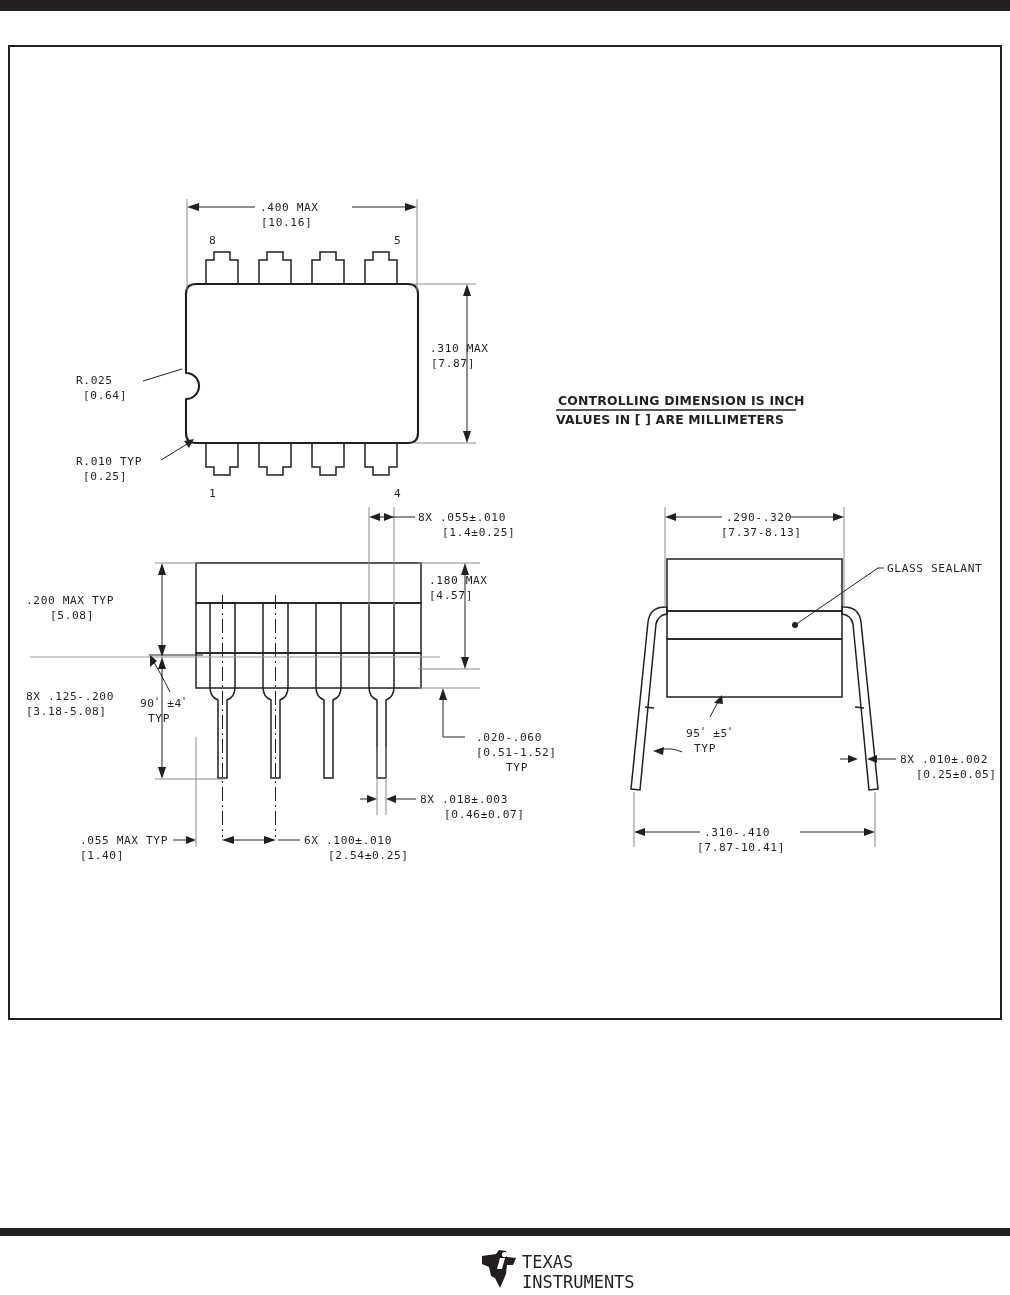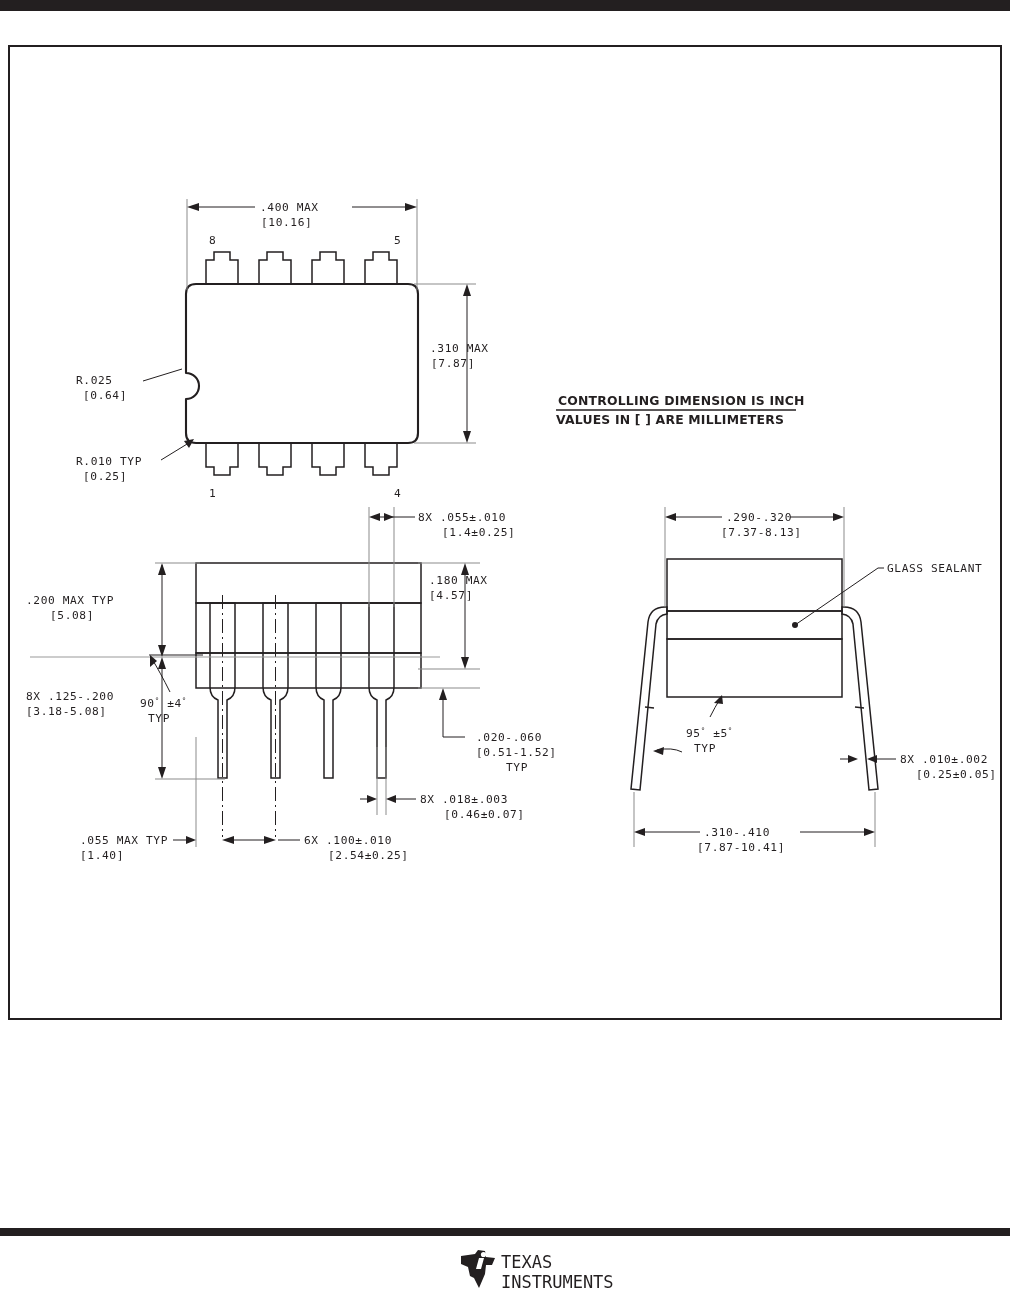--- a/index.html
+++ b/index.html
@@ -3,21 +3,21 @@
 <meta charset="utf-8">
 <style>
   html,body{margin:0;padding:0;background:#ffffff;}
   body{width:1010px;height:1295px;position:relative;
        font-family:"DejaVu Sans Mono","Liberation Mono",monospace;}
   .topbar{position:absolute;left:0;top:0;width:1010px;height:11px;background:#231f20;}
   .botrule{position:absolute;left:0;top:1228px;width:1010px;height:8px;background:#231f20;}
   .drawbox{position:absolute;left:8px;top:45px;width:994px;height:975px;
            border:2px solid #231f20;box-sizing:border-box;background:#fff;}
   #dwg{position:absolute;left:0;top:0;}
-  .ti{position:absolute;left:455px;top:1248px;width:180px;height:44px;}
+  .ti{position:absolute;left:476px;top:1248px;width:180px;height:44px;}
   text{font-family:"DejaVu Sans Mono","Liberation Mono",monospace;fill:#231f20;}
   .dim{font-size:11.2px;letter-spacing:.6px;}
   .sup{font-size:7.5px;}
   .note{font-family:"DejaVu Sans","Liberation Sans",sans-serif;font-size:12.4px;
         font-weight:bold;letter-spacing:.2px;}
   .obj{fill:none;stroke:#231f20;stroke-width:2.1;stroke-linejoin:round;}
   .obj2{fill:none;stroke:#231f20;stroke-width:1.5;}
   .thin{fill:none;stroke:#231f20;stroke-width:1;}
   .ext{fill:none;stroke:#8b8b8b;stroke-width:1;}
   .grey{fill:none;stroke:#9a9a9a;stroke-width:1.1;}

